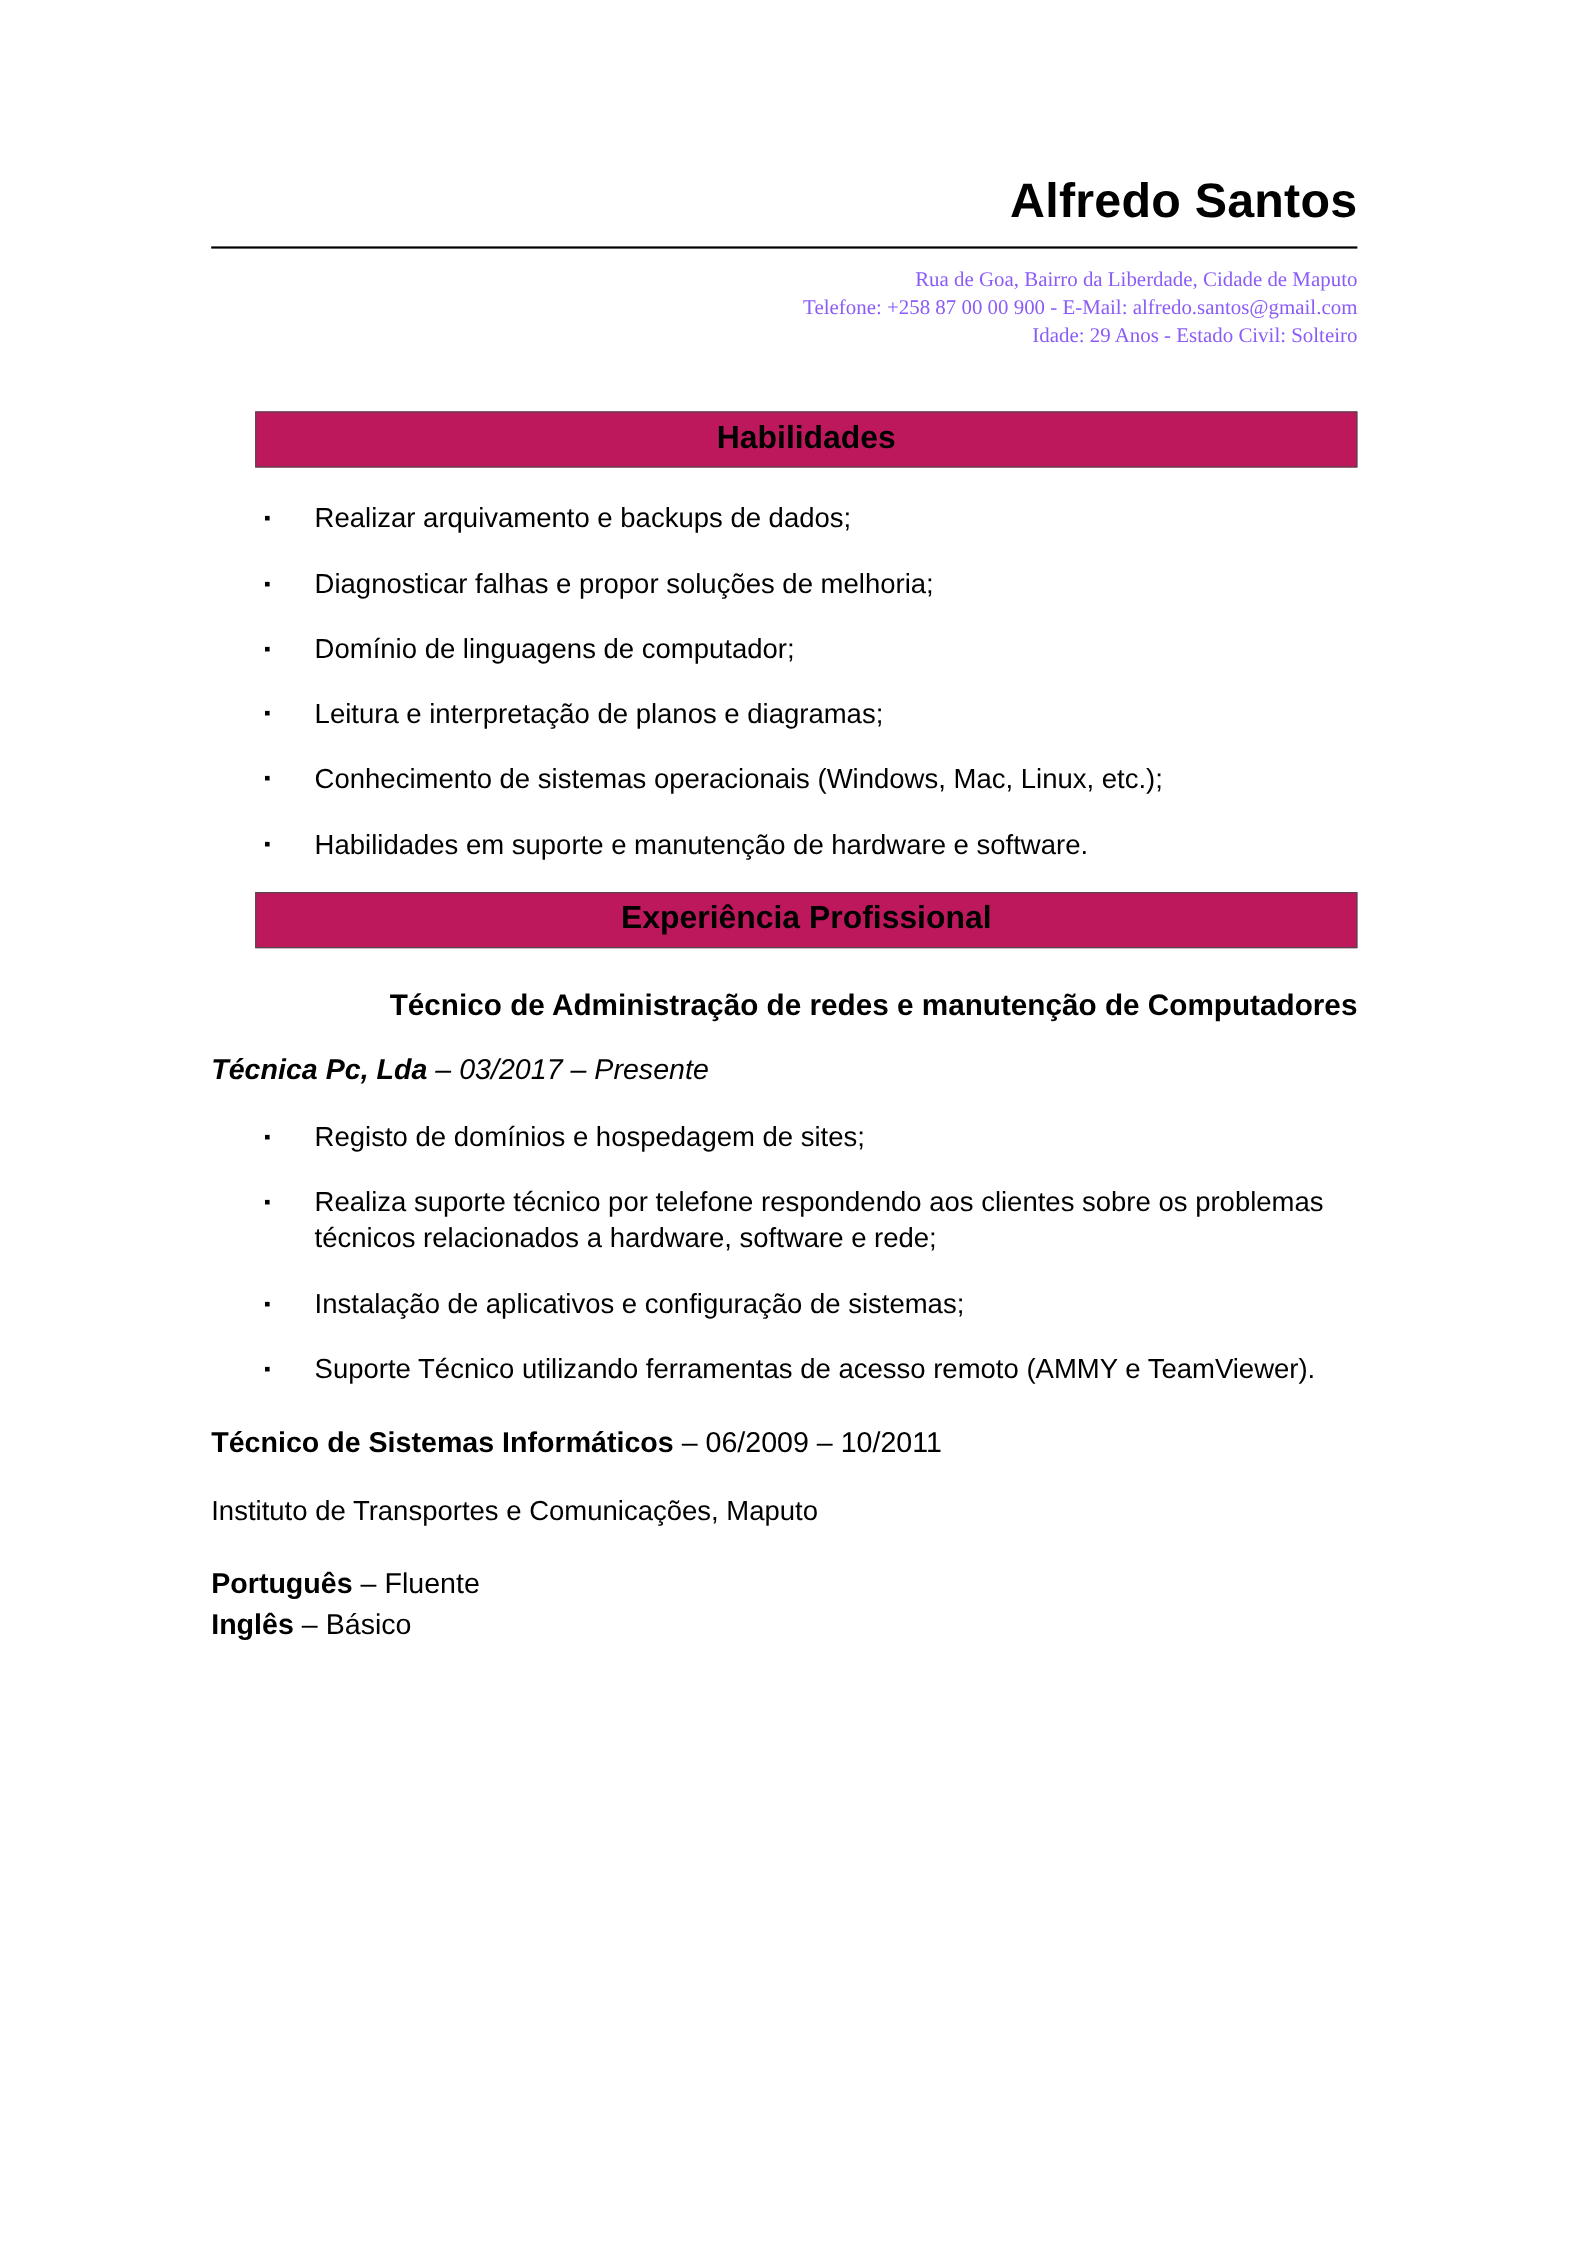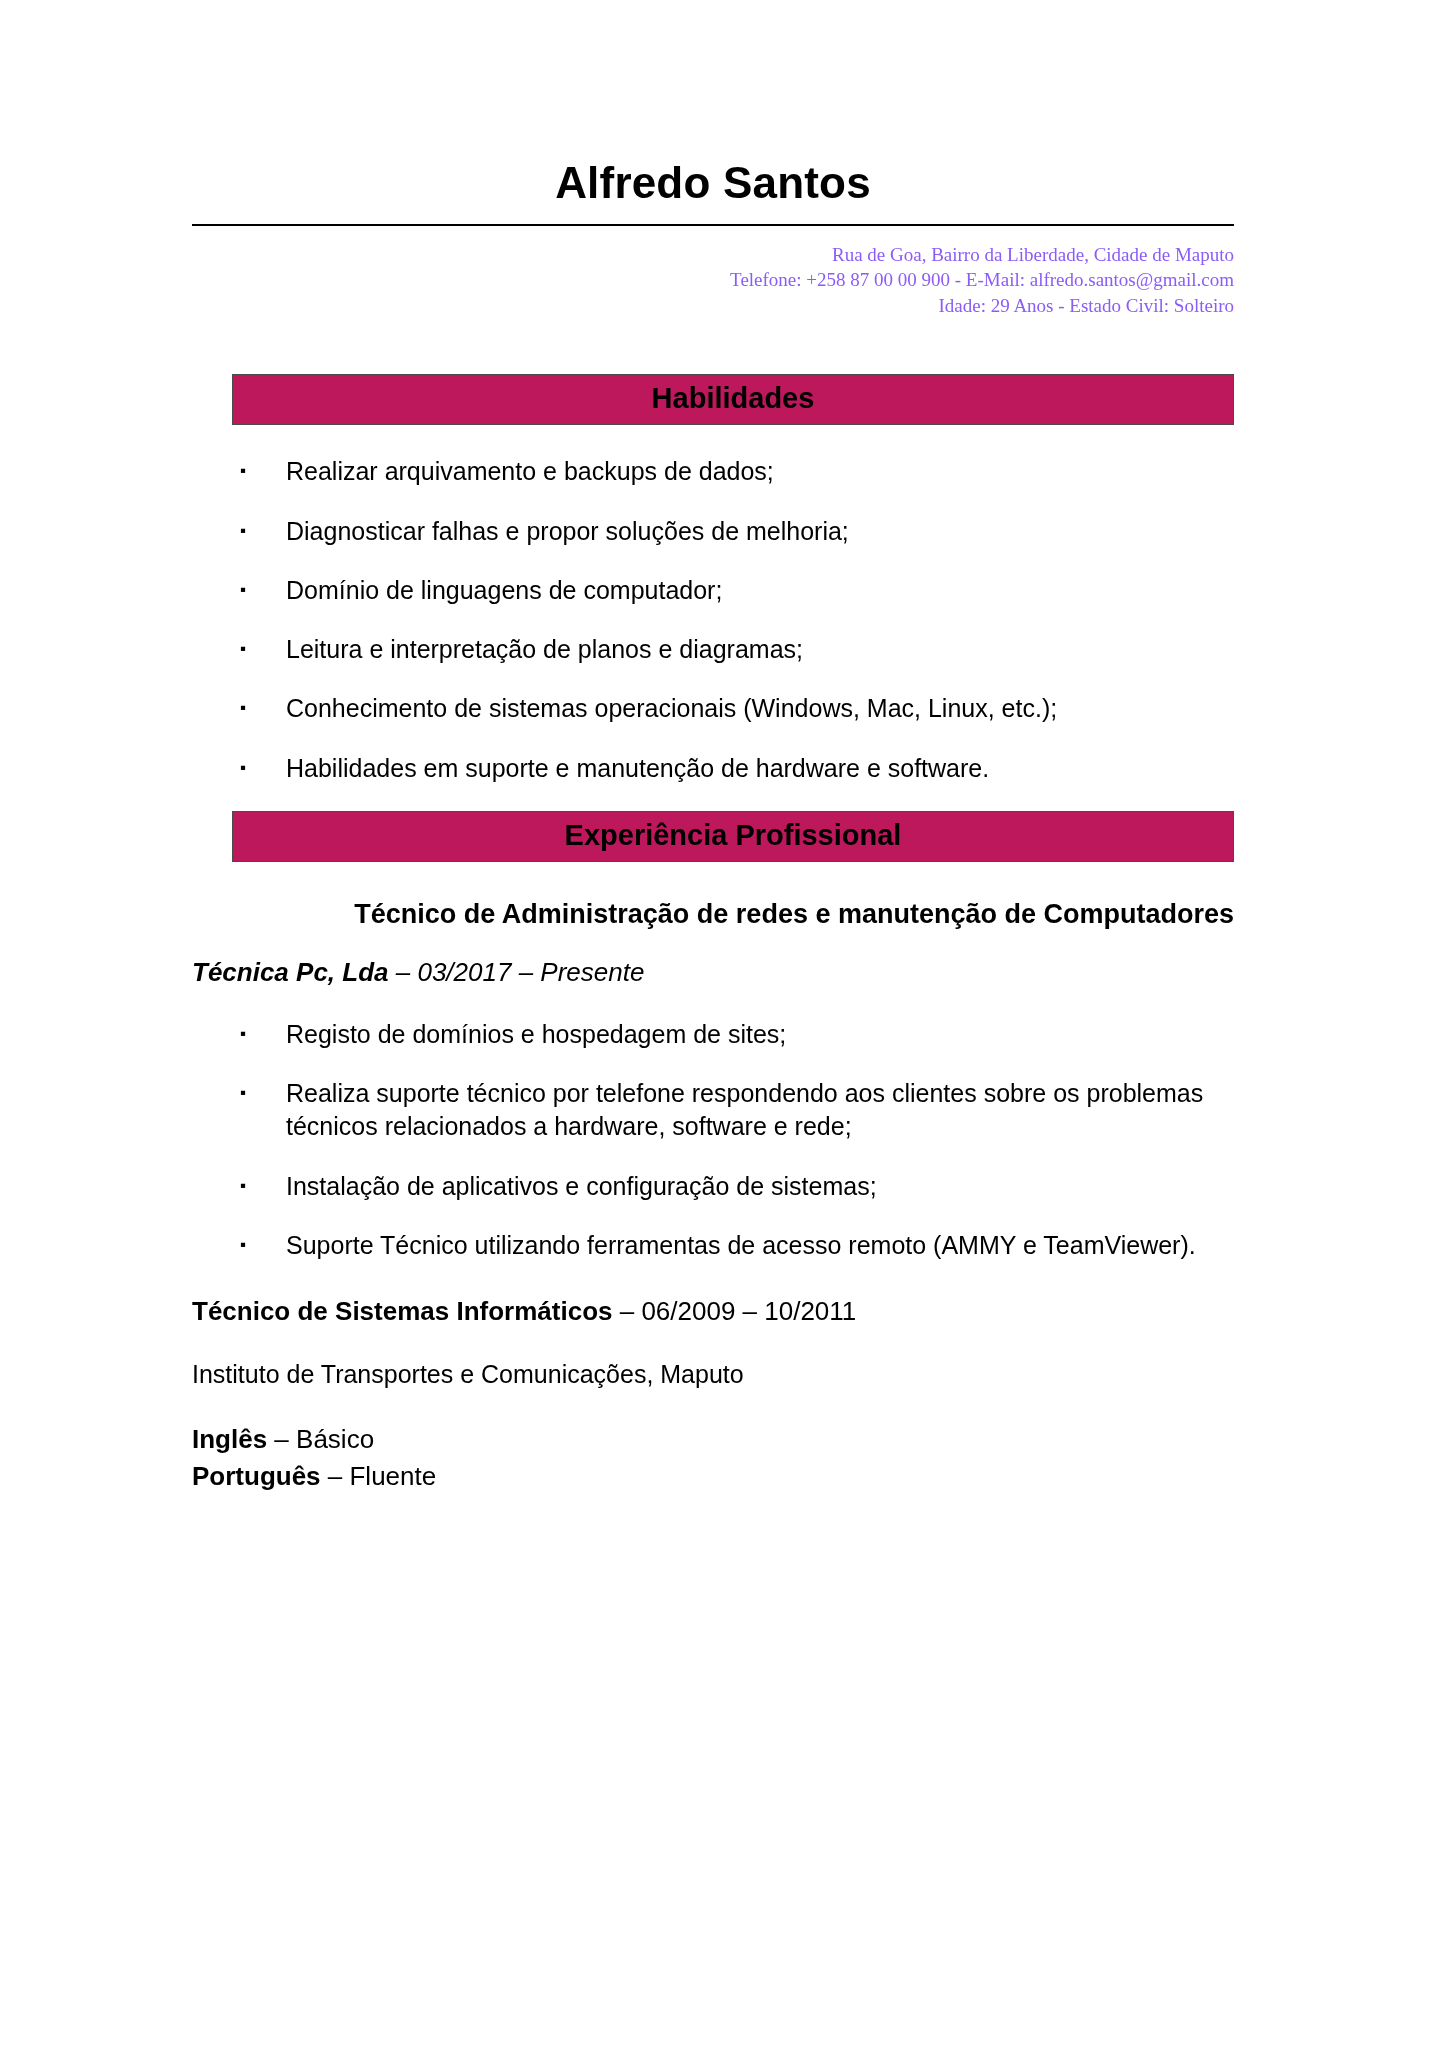--- a/index.html
+++ b/index.html
@@ -20,21 +20,21 @@
   }
   .inner {
     position: absolute;
     left: 192px;
     top: 0;
     width: 1042px;
   }
 
   
   .cv-name {
-    text-align: center;
+    text-align: right;
     font-family: "Liberation Sans", sans-serif;
     font-weight: bold;
     font-size: 44px;
     letter-spacing: 0.2px;
     color: #000;
     margin: 0;
     padding-top: 160px;
     line-height: 1.05;
   }
   .name-rule {
@@ -226,21 +226,21 @@
 
     <div class="edu-title">
       <span class="degree">Técnico de Sistemas Informáticos</span><span> – 06/2009 – 10/2011</span>
     </div>
 
     <div class="edu-school">Instituto de Transportes e Comunicações, Maputo</div>
 
 
     <div class="lang-block">
       <div class="lang-line">
+        <span class="lang-name">Português</span><span> – Fluente</span>
+      </div>
+      <div class="lang-line">
         <span class="lang-name">Inglês</span><span> – Básico</span>
       </div>
-      <div class="lang-line">
-        <span class="lang-name">Português</span><span> – Fluente</span>
-      </div>
     </div>
 
   </div>
 </div>
 
 </body></html>

